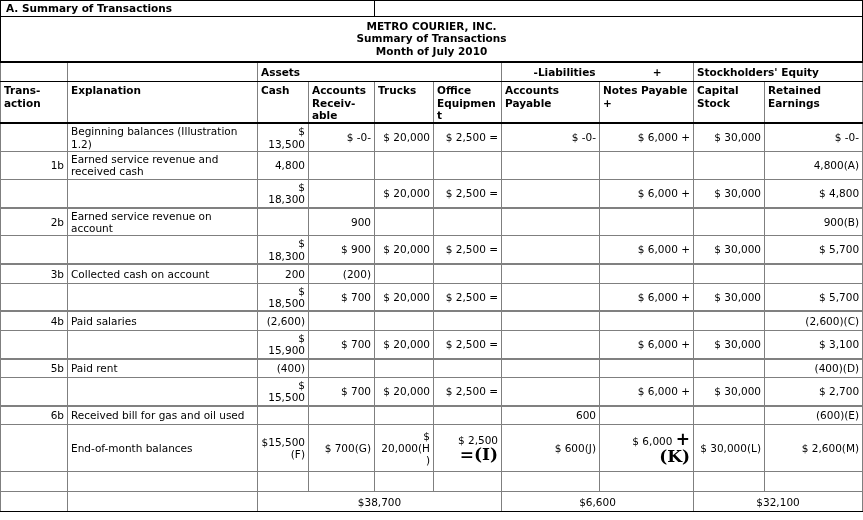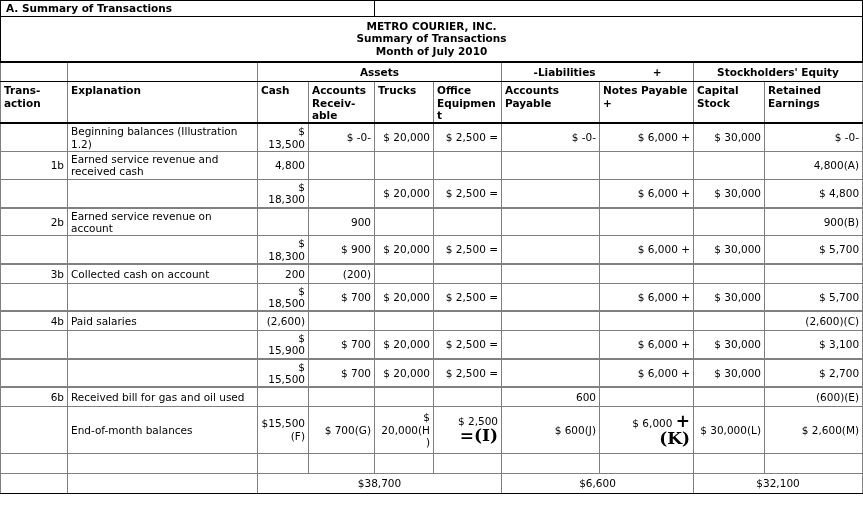--- a/index.html
+++ b/index.html
@@ -62,21 +62,21 @@
     border-bottom: 2px solid #000 !important;
   }
   
   .grp {
     font-weight: bold;
     font-size: 11px;
     height: 16px;
     border-bottom: 1px solid #000 !important;
     border-top: 1px solid #000 !important;
   }
-  .grp.left { text-align: center; }
+  .grp.left { text-align: left; }
   .grp-empty { border-bottom:1px solid #000 !important; border-top:1px solid #000 !important;}
   .liab-split {
     display: flex;
     justify-content: space-around;
     align-items: flex-start;
   }
   
   .colhead {
     font-weight: bold;
     font-size: 11px;
@@ -304,20 +304,32 @@
           <td class="txt"></td>
           <td class="num">$ 15,900</td>
           <td class="num">$  700</td>
           <td class="num">$ 20,000</td>
           <td class="num">$  2,500 =</td>
           <td class="num"></td>
           <td class="num">$   6,000 +</td>
           <td class="num">$  30,000</td>
           <td class="num">$  3,100</td>
         </tr>
+        <tr class="rowshort">
+          <td class="code">5b</td>
+          <td class="txt">Paid rent</td>
+          <td class="num">(400)</td>
+          <td class="num"></td>
+          <td class="num"></td>
+          <td class="num"></td>
+          <td class="num"></td>
+          <td class="num"></td>
+          <td class="num"></td>
+          <td class="num">(400)(D)</td>
+        </tr>
         <tr class="subtotal rowtall">
           <td class="code"></td>
           <td class="txt"></td>
           <td class="num">$ 15,500</td>
           <td class="num">$  700</td>
           <td class="num">$ 20,000</td>
           <td class="num">$  2,500 =</td>
           <td class="num"></td>
           <td class="num">$   6,000 +</td>
           <td class="num">$  30,000</td>

